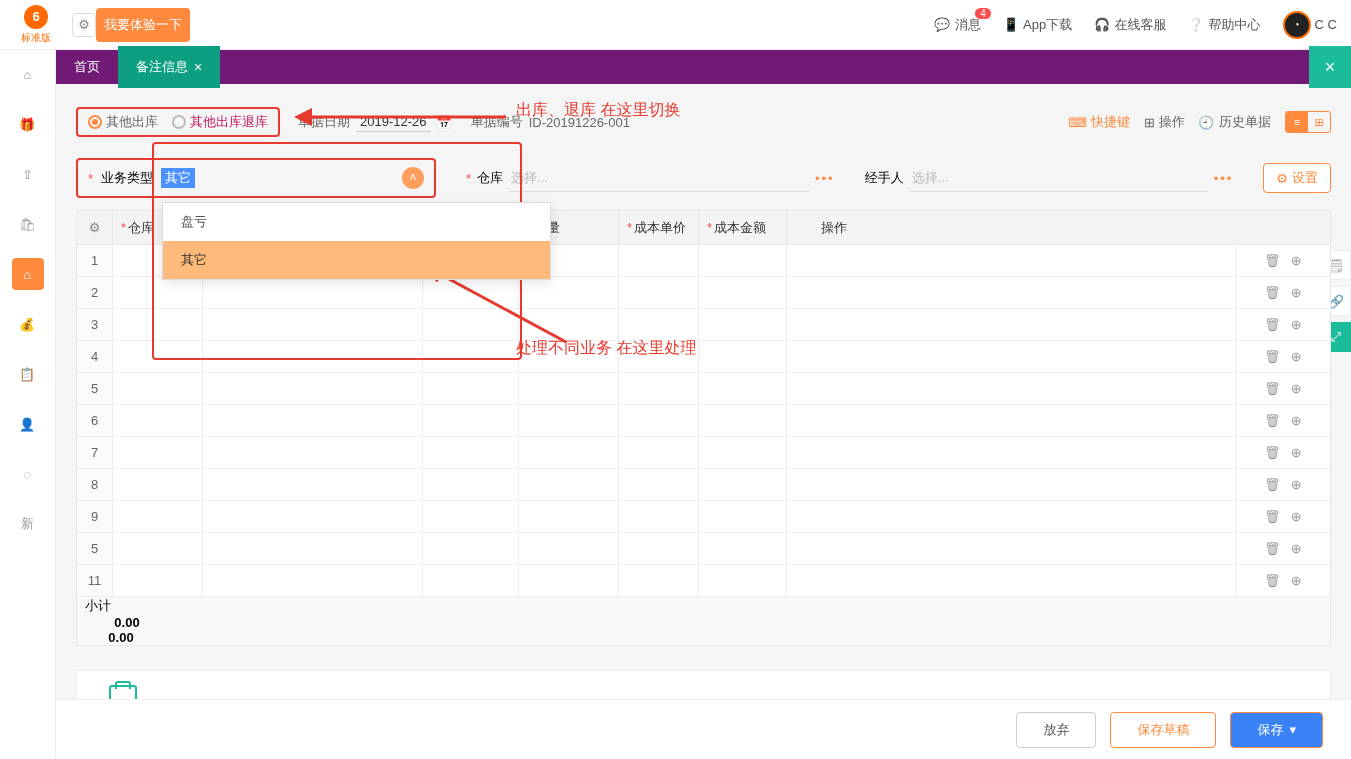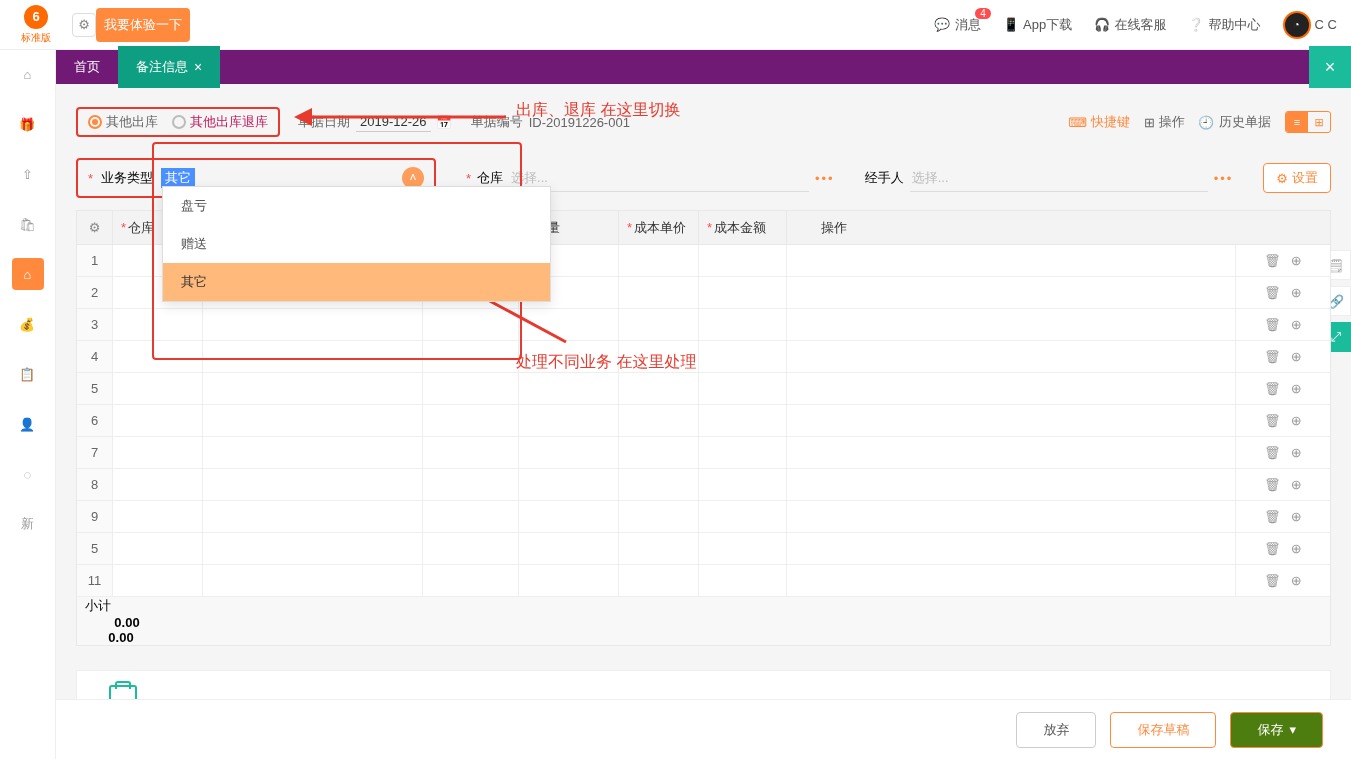--- a/index.html
+++ b/index.html
@@ -51,21 +51,21 @@
 .annot-box{border:2px solid #e63a2e;border-radius:4px;padding:6px 10px;display:flex;align-items:center;gap:8px;width:360px;height:40px}
 .req{color:#ff4d4f}
 .sel-val{background:#4a90ff;color:#fff;padding:1px 4px}
 .caret-btn{margin-left:auto;width:22px;height:22px;border-radius:50%;background:#ff9e5c;color:#fff;display:flex;align-items:center;justify-content:center;font-size:12px}
 .inline-field{display:flex;align-items:center;gap:6px;flex:1}
 .if-input{flex:1;border:none;border-bottom:1px solid #ddd;padding:4px 2px;color:#bbb}
 .dots{color:#ff8a3d;letter-spacing:2px}
 .btn-outline{border:1px solid #ff8a3d;color:#ff8a3d;background:#fff;border-radius:4px;padding:5px 12px;display:flex;align-items:center;gap:4px}
 .redtext{color:#e63a2e;font-size:16px;position:absolute}
 .rt1{left:460px;top:8px}
-.rt2{left:460px;top:260px}
+.rt2{left:460px;top:246px}
 .arrow{position:absolute;pointer-events:none}
 .arrow svg{overflow:visible}
 .table-wrap{margin-top:12px;border:1px solid #e8e8e8;background:#fff}
 .thead{display:flex;background:#f3f3f3;border-bottom:1px solid #e8e8e8;height:34px;align-items:center}
 .th{padding:0 8px;color:#333;border-right:1px solid #e8e8e8;height:100%;display:flex;align-items:center}
 .th .req{margin-right:2px}
 .col-idx{width:36px;justify-content:center}
 .col-gear{width:36px;justify-content:center;color:#888}
 .col-wh{width:90px}
 .col-no{width:220px}
@@ -75,33 +75,33 @@
 .col-amt{width:88px}
 .col-avail{flex:1}
 .col-op{width:94px;justify-content:center;border-right:none}
 .tbody .tr{display:flex;height:32px;border-bottom:1px solid #eee;align-items:center}
 .td{padding:0 8px;border-right:1px solid #eee;height:100%;display:flex;align-items:center}
 .td.col-idx{justify-content:center;color:#666;background:#fafafa}
 .td.col-op{justify-content:center;gap:10px;color:#999;border-right:none}
 .op-ico{cursor:pointer}
 .subtotal .tr{background:#f8f8f8}
 .subtotal .td{border-right:none}
-.dropdown{position:absolute;left:106px;top:94px;width:389px;background:#fff;border:1px solid #ddd;box-shadow:0 4px 12px rgba(0,0,0,0.1);z-index:10}
+.dropdown{position:absolute;left:106px;top:110px;width:389px;background:#fff;border:1px solid #ddd;box-shadow:0 4px 12px rgba(0,0,0,0.1);z-index:10}
 .dd-redborder{position:absolute;left:96px;top:50px;width:370px;height:218px;border:2px solid #e63a2e;border-radius:4px;z-index:5;pointer-events:none}
 .dd-item{padding:10px 18px;color:#555}
 .dd-item.sel{background:#ffb97a;color:#333}
 .remark-card{margin-top:24px;background:#fff;border:1px solid #eee;display:flex;align-items:center;padding:14px 20px;gap:28px}
 .remark-ico{display:flex;flex-direction:column;align-items:center;gap:4px;color:#1abc9c}
 .remark-ico .box{width:28px;height:32px;border:2px solid #1abc9c;border-radius:3px;position:relative}
 .remark-ico .box::before{content:"";position:absolute;top:-6px;left:4px;right:4px;height:6px;border:2px solid #1abc9c;border-bottom:none;border-radius:3px 3px 0 0}
 .remark-input{flex:1;border:none;color:#bbb}
 .footer{position:absolute;left:56px;right:0;bottom:0;height:60px;border-top:1px solid #eee;background:#fff;display:flex;align-items:center;justify-content:flex-end;gap:14px;padding:0 28px}
 .btn-plain{background:#fff;border:1px solid #ccc;color:#555;padding:8px 26px;border-radius:4px}
 .btn-out-orange{background:#fff;border:1px solid #ff8a3d;color:#ff8a3d;padding:8px 26px;border-radius:4px}
-.btn-solid-orange{background:#4d7c0f;border:1px solid #ff8a3d;color:#fff;padding:8px 26px;border-radius:4px;display:flex;align-items:center;gap:6px}
+.btn-solid-orange{background:#3b82f6;border:1px solid #ff8a3d;color:#fff;padding:8px 26px;border-radius:4px;display:flex;align-items:center;gap:6px}
 </style>
 </head>
 <body>
 
 <div class="topbar">
   <div class="logo-col">
     <div class="logo-ico">6</div>
     <div class="logo-txt">标准版</div>
   </div>
   <div class="gear">⚙</div>
@@ -250,21 +250,20 @@
     <button class="btn-outline">
         <span class="orange">⚙</span>
         <span>设置</span>
       </button>
   </div>
 
   <div class="dd-redborder"></div>
 
   <div class="dropdown">
     <div class="dd-item">盘亏</div>
-    <div class="dd-item">赠送</div>
     <div class="dd-item sel">其它</div>
   </div>
 
   <div class="table-wrap">
     <div class="thead">
       <div class="th col-gear">⚙</div>
       <div class="th col-wh">
           <span class="req">*</span>
           <span>仓库</span>
         </div>

